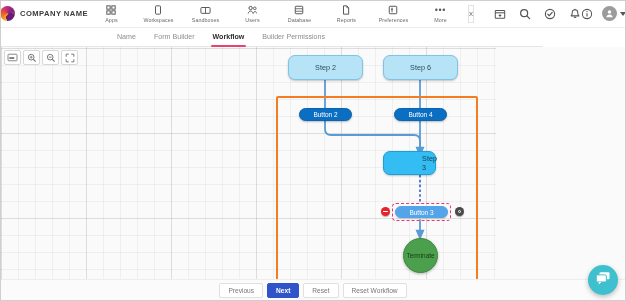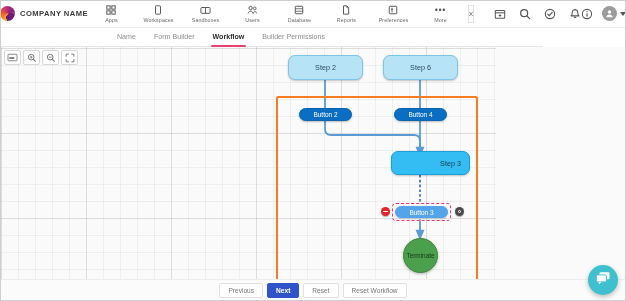--- a/index.html
+++ b/index.html
@@ -376,21 +376,21 @@
     </svg>
 
     <div class="node step-light" style="left:288px; top:8px; width:75px; height:25px;">Step 2</div>
 
     <div class="node step-light" style="left:383px; top:8px; width:75px; height:25px;">Step 6</div>
 
     <div class="pill" style="left:299px; top:61px; width:53px; height:13px;">Button 2</div>
 
     <div class="pill" style="left:394px; top:61px; width:53px; height:13px;">Button 4</div>
 
-    <div class="node step-active" style="left:391px; top:104px; width:79px; height:24px;padding-left:40px;">Step 3</div>
+    <div class="node step-active" style="left:383px; top:104px; width:53px; height:24px;padding-left:40px;">Step 3</div>
 
     <div class="pill-sel-wrap" style="left:392px; top:156px; width:59px; height:18px;"></div>
     <div class="pill bright" style="left:395px; top:159px; width:53px; height:12px;">Button 3</div>
     <div class="handle del" style="left:381px; top:160px;">
         <span class="hbar"></span>
       </div>
     <div class="handle cfg" style="left:455px; top:160px;">
         <span class="hdot"></span>
       </div>
 

